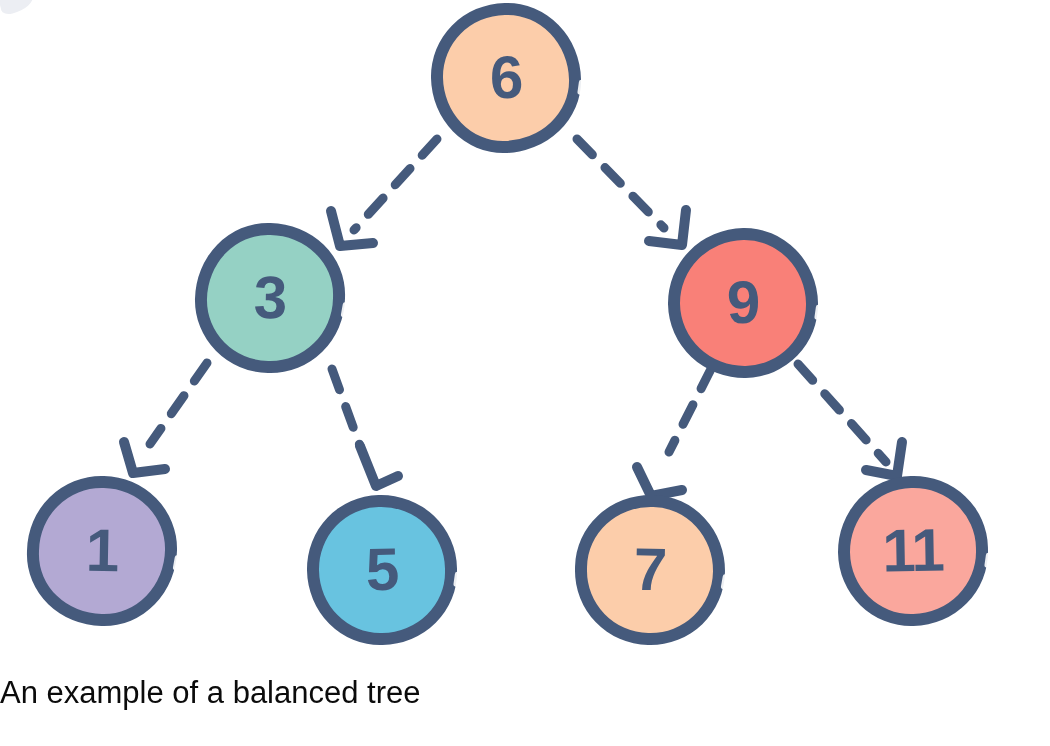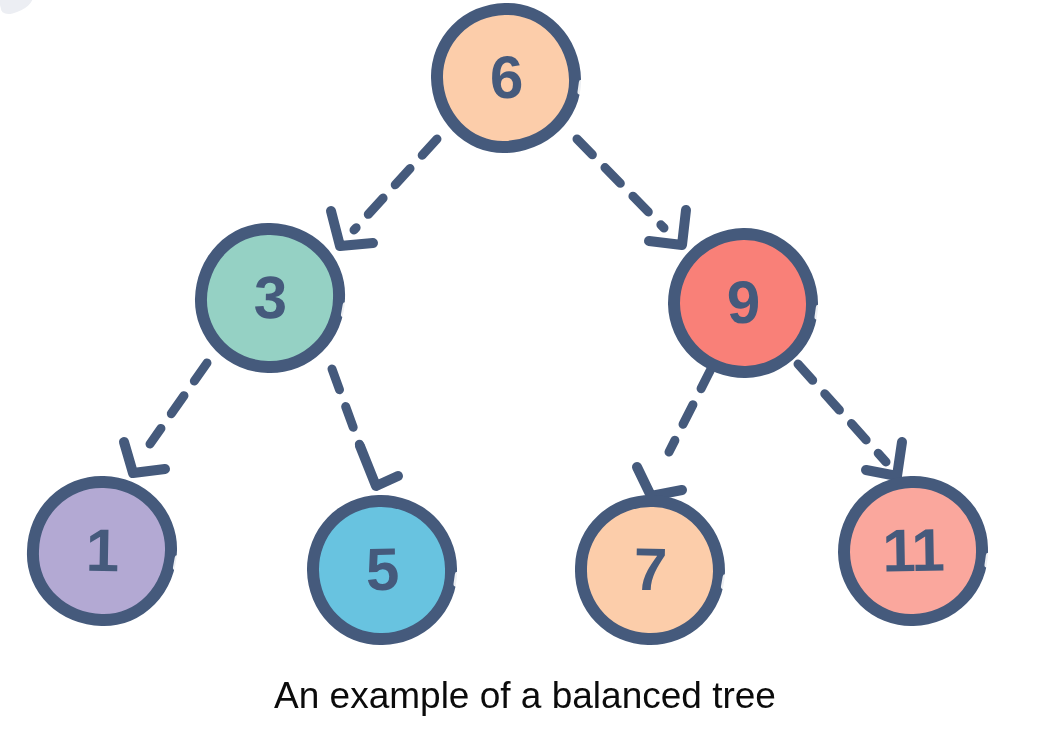--- a/index.html
+++ b/index.html
@@ -59,22 +59,22 @@
   .pos-9  { left: 668px; top: 228px; transform: rotate(-1deg); border-radius: 51% 49% 49% 51% / 50% 51% 49% 50%; }
   .pos-1  { left: 27px;  top: 476px; transform: rotate(1deg);  border-radius: 50% 50% 49% 51% / 51% 49% 52% 48%; }
   .pos-5  { left: 307px; top: 495px; transform: rotate(-1deg); border-radius: 49% 51% 51% 49% / 50% 50% 49% 51%; }
   .pos-7  { left: 575px; top: 495px; transform: rotate(1deg);  border-radius: 51% 49% 50% 50% / 49% 51% 50% 50%; }
   .pos-11 { left: 838px; top: 476px; transform: rotate(-1deg); border-radius: 50% 50% 51% 49% / 51% 49% 50% 50%; }
   .caption {
     position: absolute;
     left: 0;
     top: 674px;
     width: 100%;
-    text-align: center;
-    font-size: 37px;
+    text-align: left;
+    font-size: 31px;
     color: var(--caption-color, #0b0b0b);
     line-height: 1.2;
     user-select: none;
   }
   .corner-mark {
     position: absolute;
     left: 0px;
     top: -6px;
     width: 34px;
     height: 18px;

